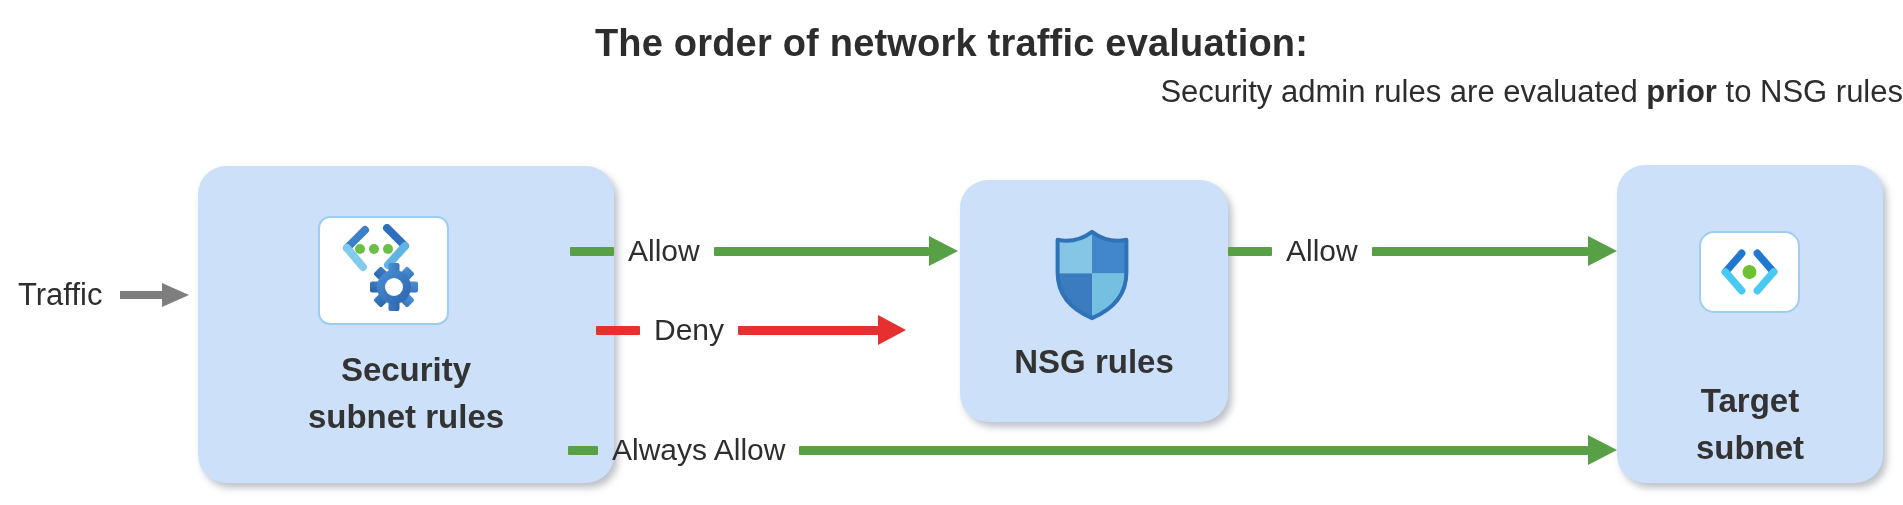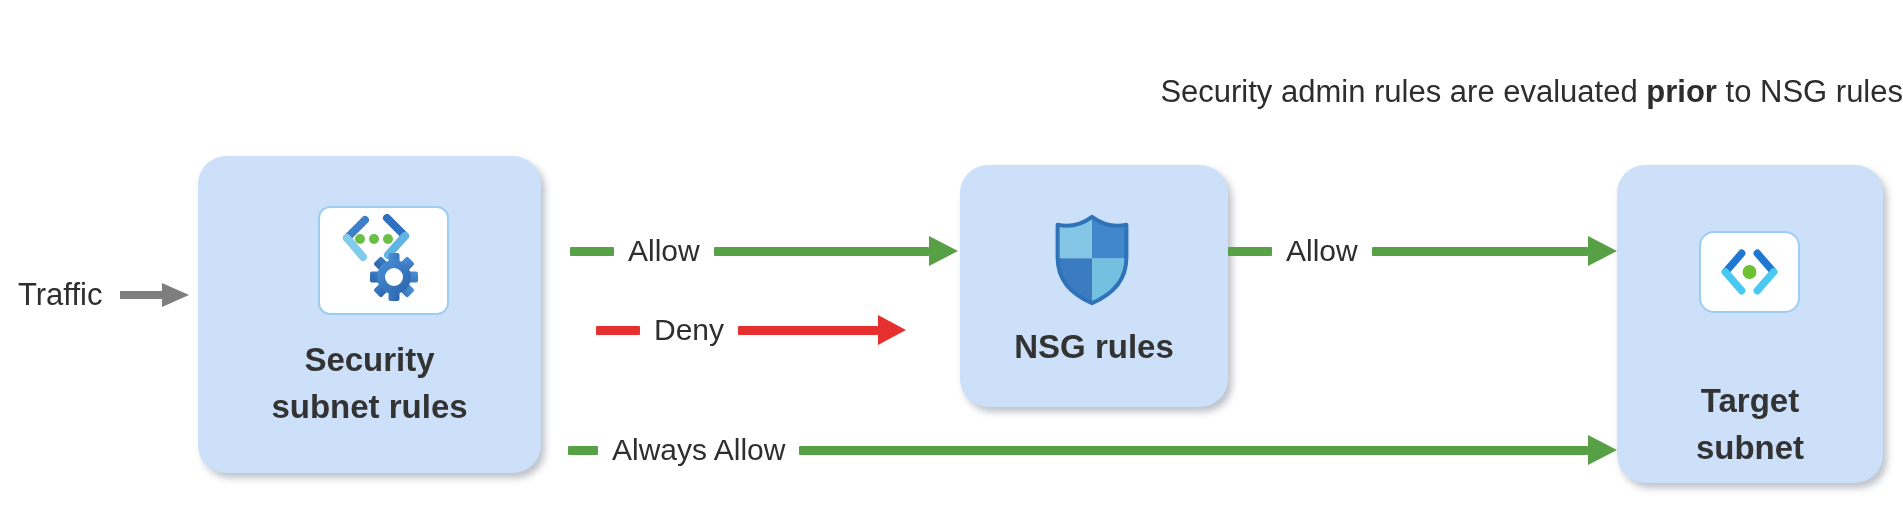--- a/index.html
+++ b/index.html
@@ -35,22 +35,22 @@
   }
   .subtitle .bold { font-weight: bold; }
 
   
   .node {
     position: absolute;
     background: #cce1f9;
     border-radius: 28px;
     box-shadow: 4px 5px 7px rgba(110,120,135,0.45);
   }
-  .node-security { left: 198px; top: 156px; width: 343px; height: 317px; }
-  .node-nsg      { left: 960px; top: 165px; width: 268px; height: 242px; }
+  .node-security { left: 198px; top: 166px; width: 416px; height: 317px; }
+  .node-nsg      { left: 960px; top: 180px; width: 268px; height: 242px; }
   .node-target   { left: 1617px; top: 165px; width: 266px; height: 318px; }
 
   .icon-tile {
     position: absolute;
     background: #ffffff;
     border: 2px solid #9ecdf2;
     border-radius: 12px;
     display: flex;
     align-items: center;
     justify-content: center;
@@ -127,20 +127,21 @@
     border-top: 12px solid transparent;
     border-bottom: 12px solid transparent;
     border-left: 27px solid #7e7e7e;
   }
 </style>
 </head>
 <body>
 
 <div class="canvas">
 
+  <div class="title">The order of network traffic evaluation:</div>
   <div class="subtitle"><span>Security admin rules are evaluated </span><span class="bold">prior</span><span> to NSG rules</span></div>
 
   <div class="traffic-row">
     <span class="lbl">Traffic</span>
     <span class="seg"></span>
     <span class="head"></span>
   </div>
 
   <div class="node node-security">
     <div class="icon-tile">

